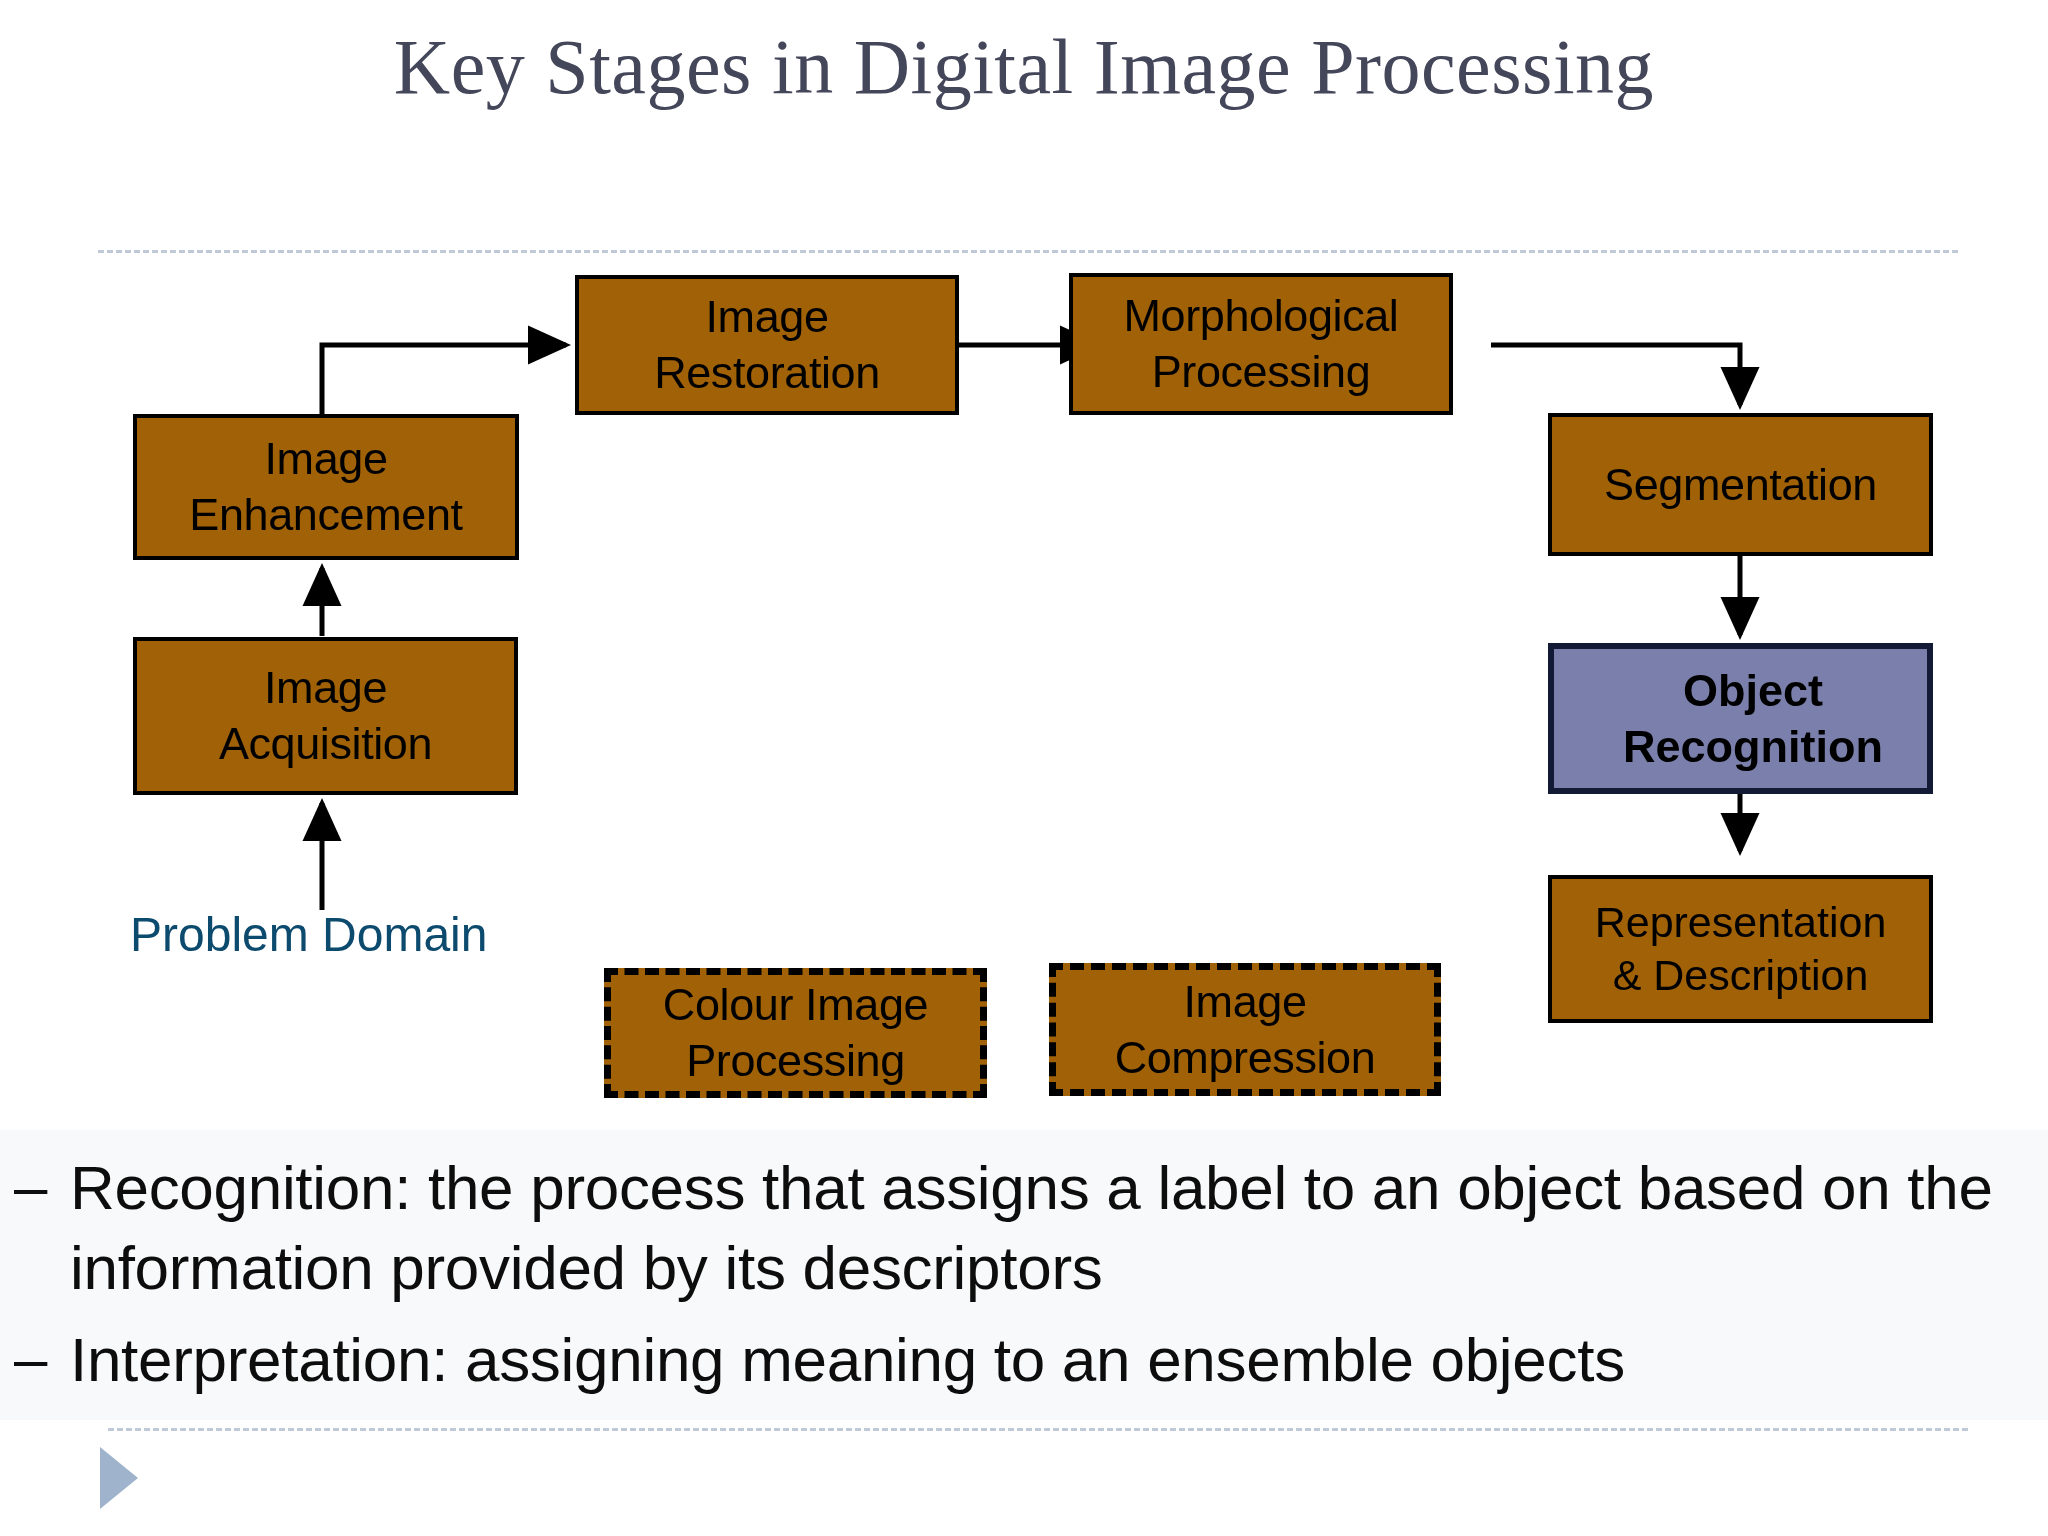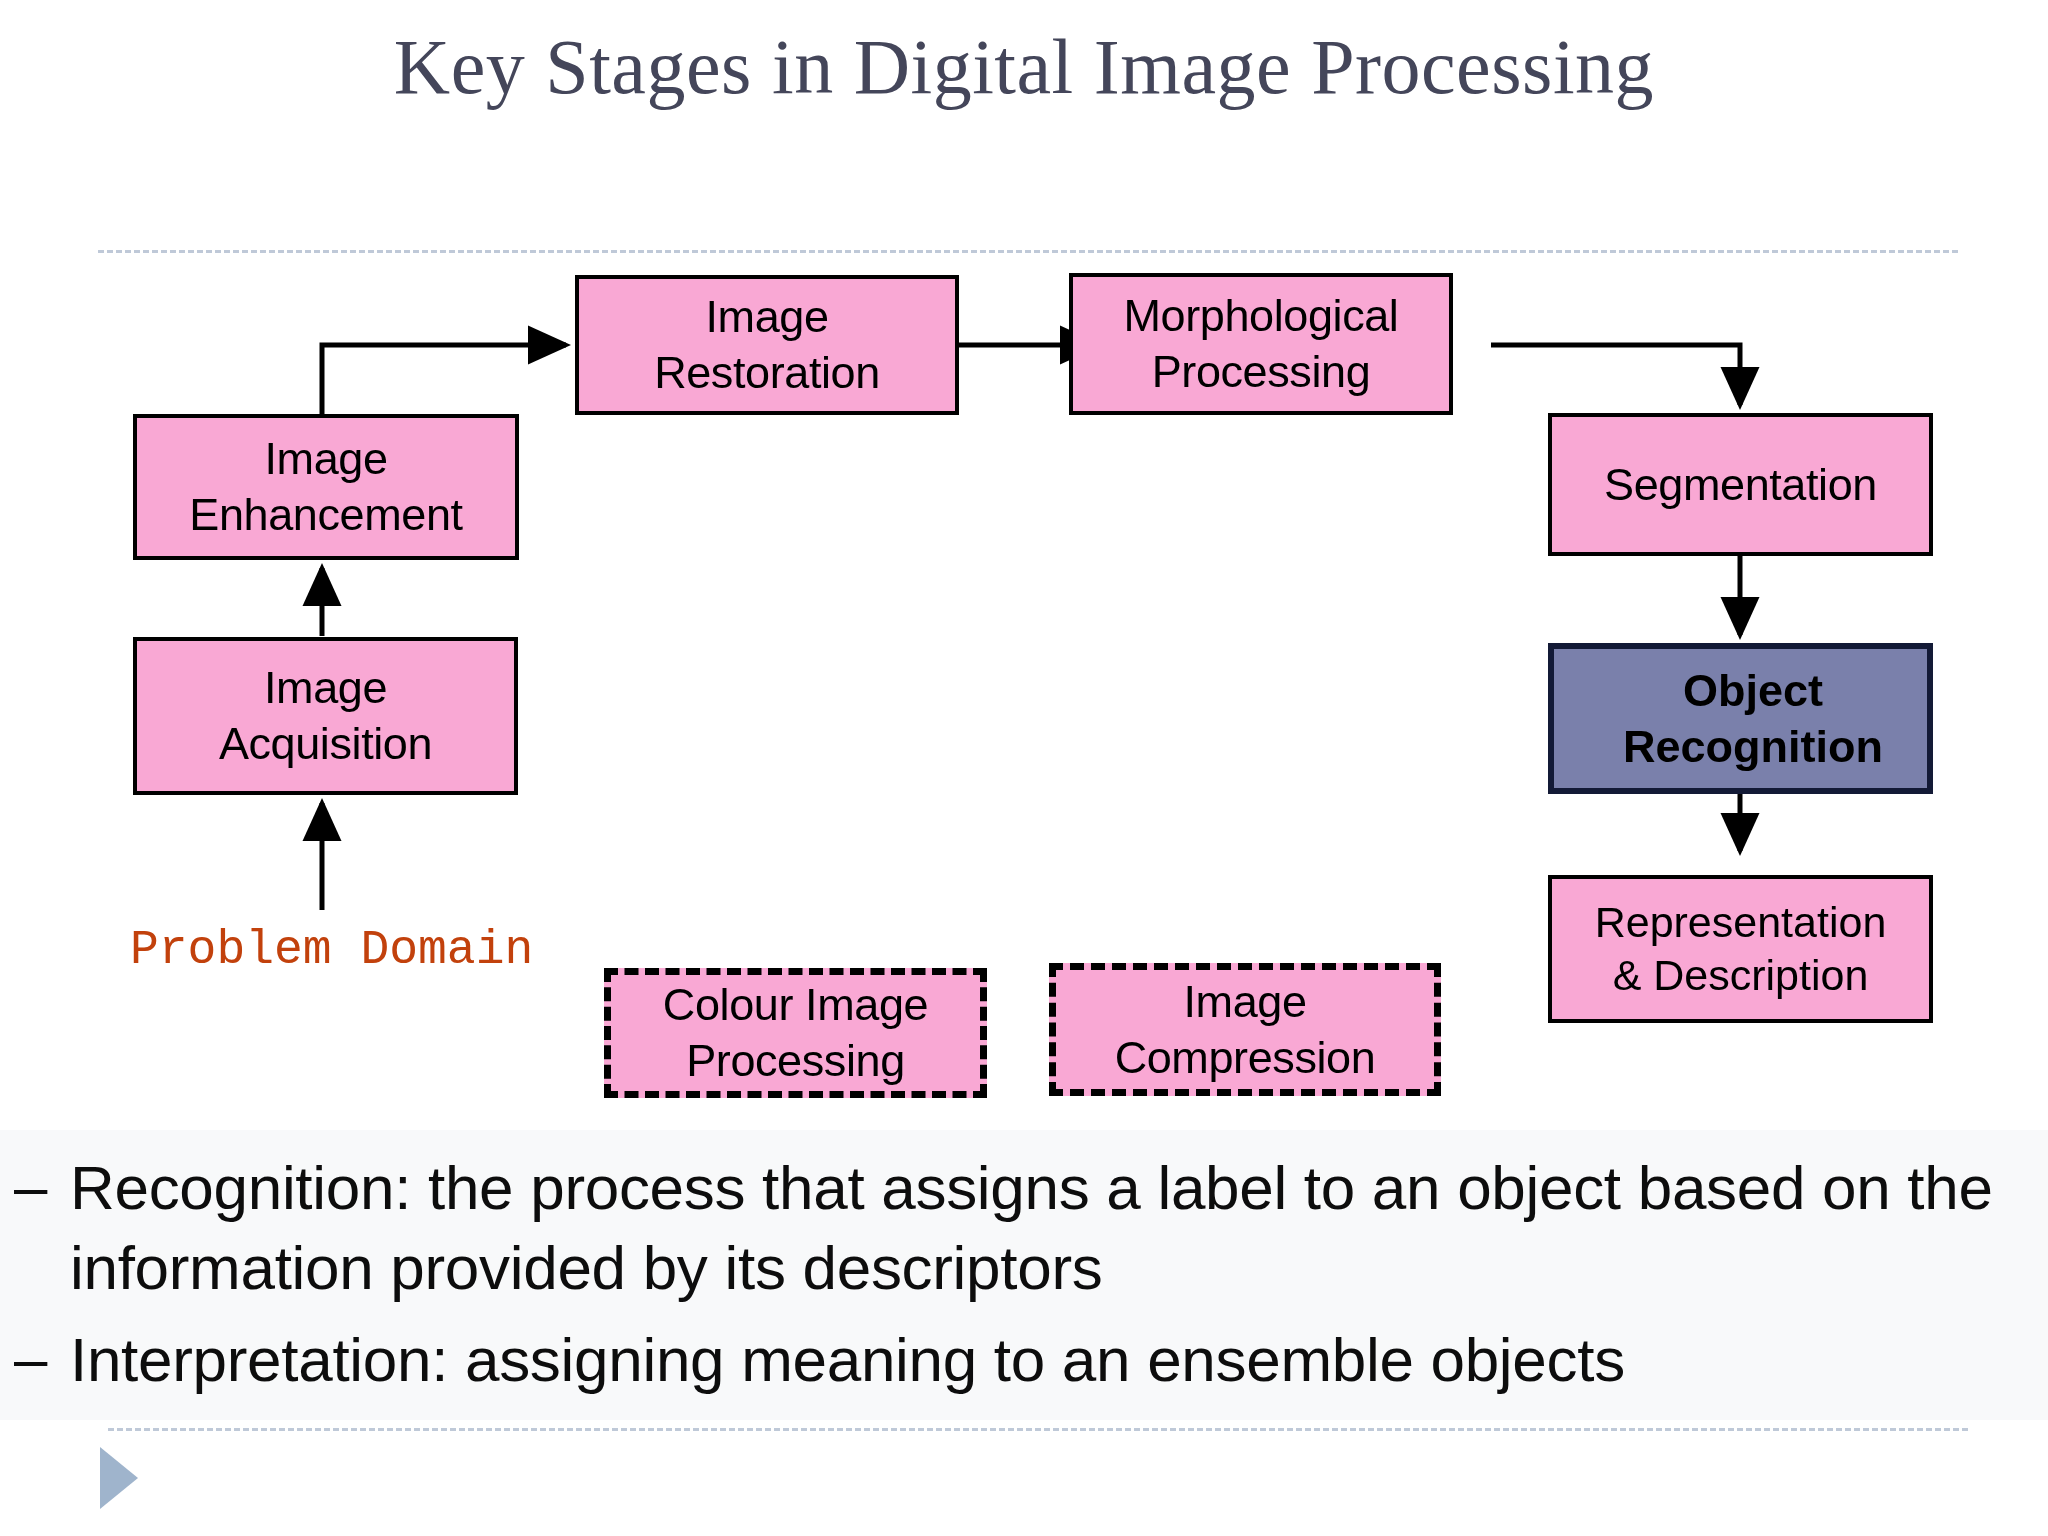--- a/index.html
+++ b/index.html
@@ -76,21 +76,21 @@
     position: absolute;
     left: 0; top: 0;
     width: 2048px;
     height: 880px;
   }
 
   .node {
     position: absolute;
     box-sizing: border-box;
     border: 4px solid #000000;
-    background: #f9a8d4;
+    background: #a16207;
     display: flex;
     align-items: center;
     justify-content: center;
     text-align: center;
     font-family: "Liberation Sans", sans-serif;
     font-size: 45px;
     line-height: 56px;
     color: #000000;
     letter-spacing: -0.4px;
     padding: 0 6px;
@@ -117,25 +117,25 @@
   #node-object-recognition { left: 1548px; top: 393px; width: 385px; height: 151px; }
   #node-representation     { left: 1548px; top: 609px; width: 385px; height: 148px; }
   #node-colour-image       { left: 604px;  top: 718px; width: 383px; height: 130px; }
   #node-image-compression  { left: 1049px; top: 713px; width: 392px; height: 133px; }
 
   #node-representation { font-size: 43px; line-height: 53px; letter-spacing: 0px; margin-top: 16px; }
 
   #label-problem-domain {
     position: absolute;
     left: 130px;
-    top: 671px;
-    font-family: Liberation Mono, monospace;
+    top: 656px;
+    font-family: Liberation Sans, sans-serif;
     font-size: 48px;
     line-height: 58px;
-    color: #c2410c;
+    color: #0c4a6e;
     white-space: nowrap;
   }
 
   
   #body-area {
     position: absolute;
     left: 0;
     top: 1130px;
     width: 2048px;
     height: 290px;

